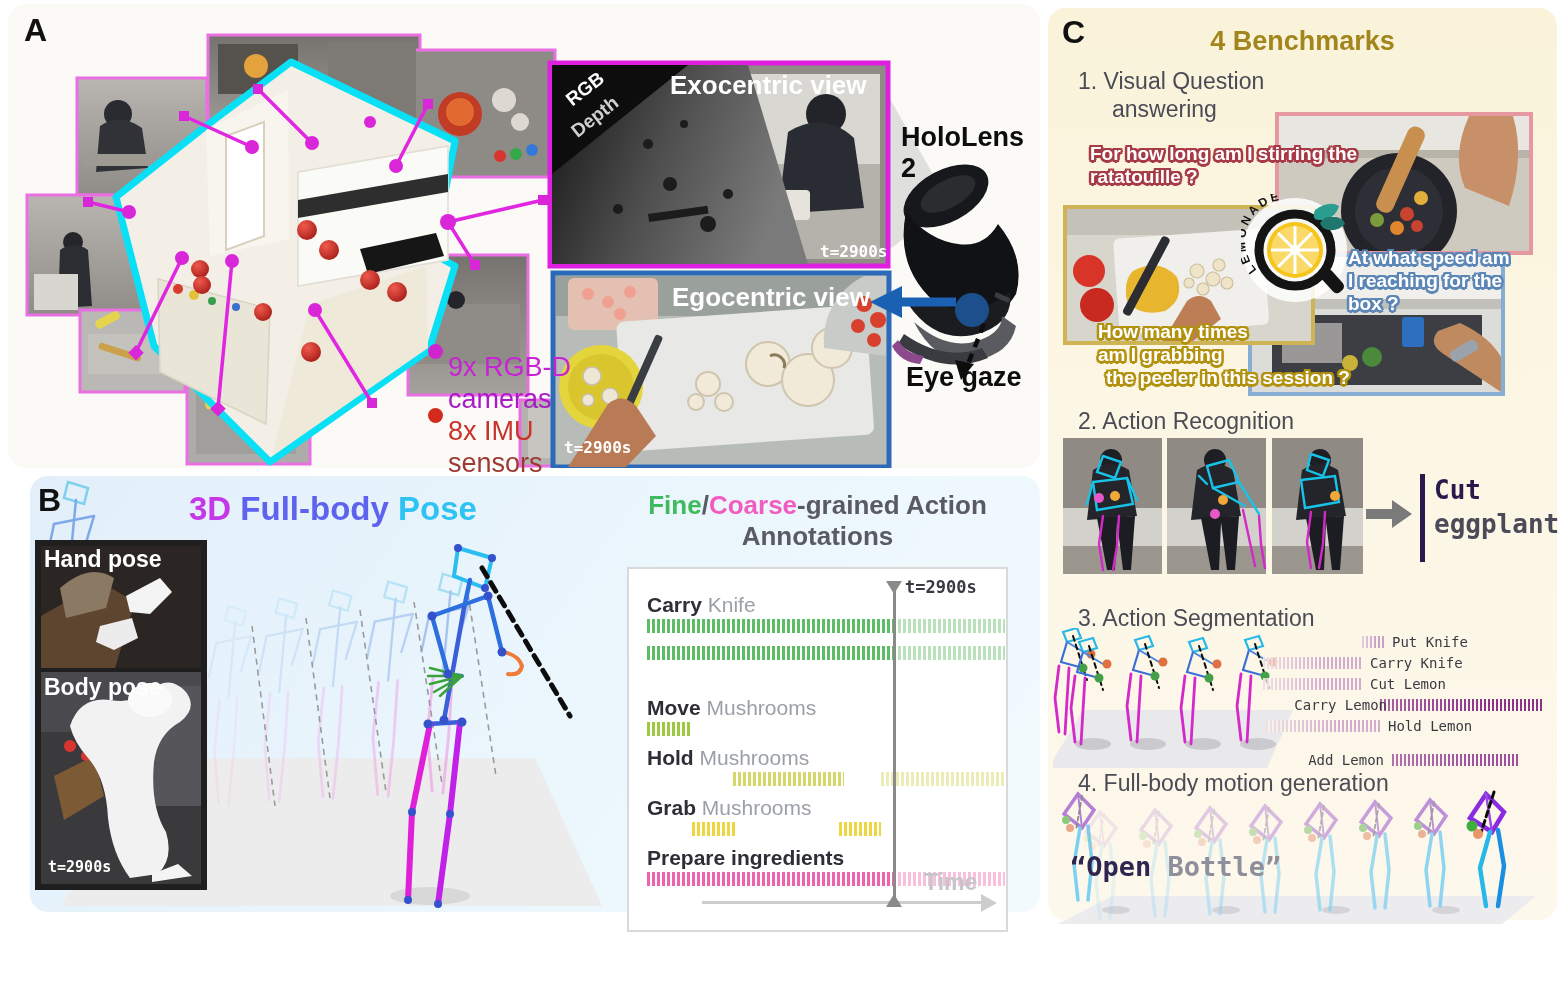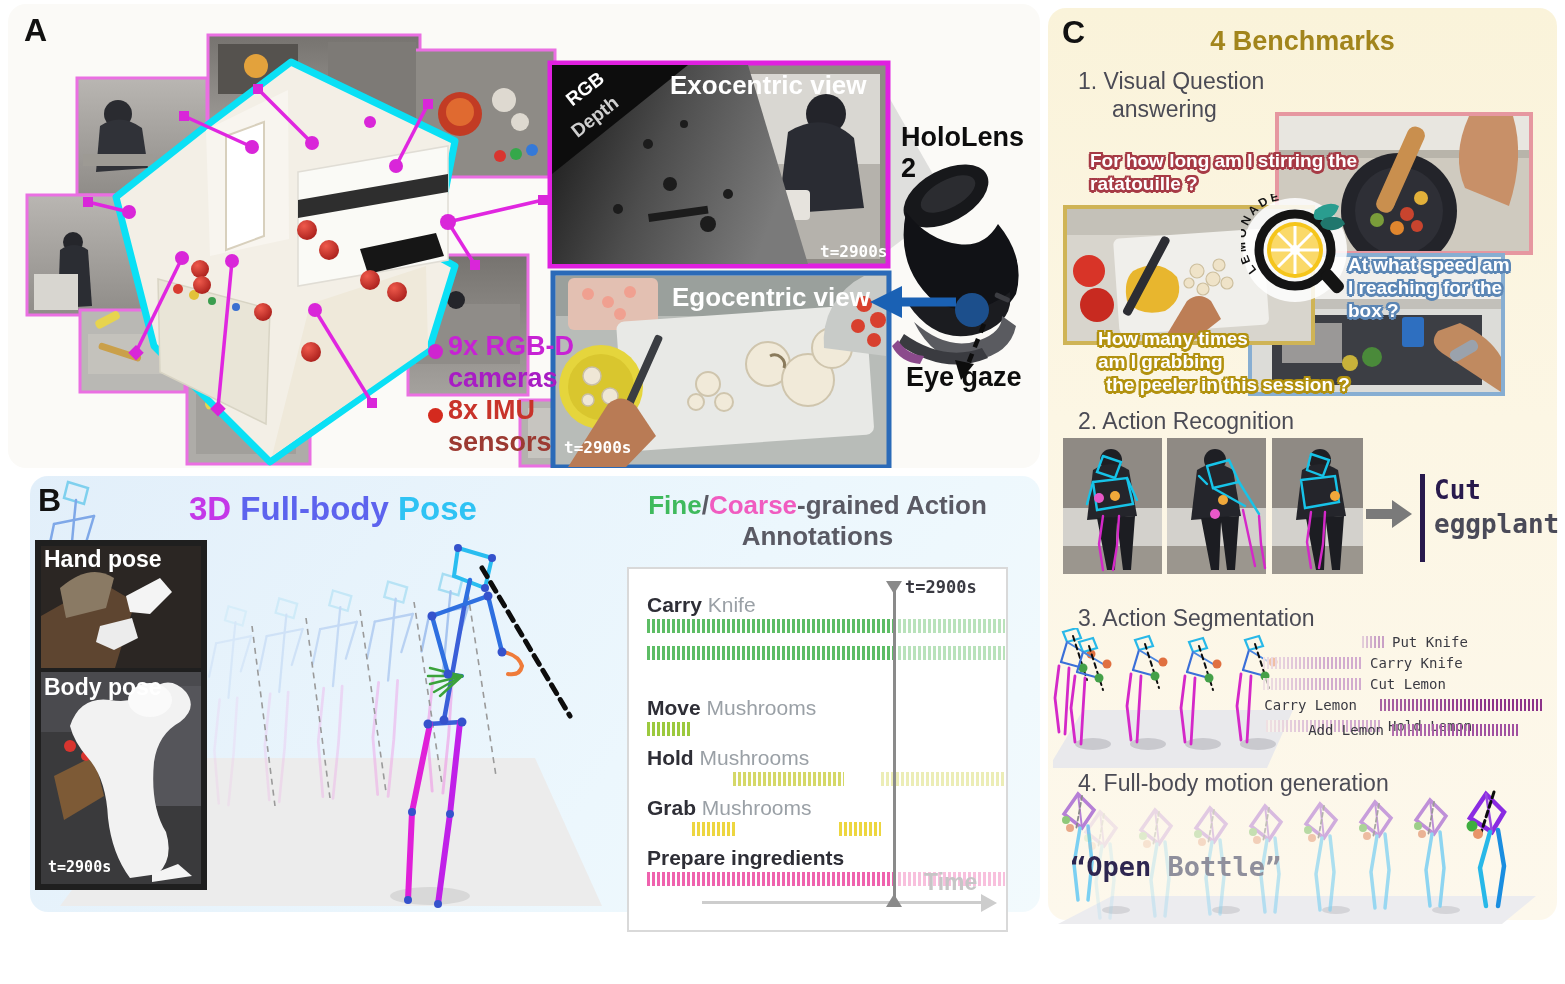--- a/index.html
+++ b/index.html
@@ -10,21 +10,21 @@
   #panelB{left:30px;top:476px;width:1010px;height:436px;background:linear-gradient(125deg,#e2effa 0%,#ecf7fd 60%,#f2fafd 100%);}
   #panelC{left:1048px;top:8px;width:509px;height:912px;background:linear-gradient(180deg,#faf3da 0%,#fcf6e4 45%,#fdf8ec 100%);}
   .abs{position:absolute;}
   .biglabel{font-size:32px;font-weight:bold;color:#111;}
   svg{display:block;}
   
   .exo-title,.ego-title{font-size:26px;font-weight:bold;color:#fff;}
   .vtime{font-family:"DejaVu Sans Mono",monospace;font-weight:bold;font-size:16px;color:#fff;}
   .rot-label{font-size:19px;font-weight:bold;color:#fff;transform:rotate(-38deg);}
   .holo-label,.gaze-label{font-size:27px;font-weight:bold;color:#0d0d0d;}
-  .leg-line{font-size:27px;font-weight:bold;line-height:33px;white-space:nowrap;}
+  .leg-line{font-size:27px;font-weight:normal;line-height:33px;white-space:nowrap;margin-top:21px;}
   .leg-dot{width:15px;height:15px;border-radius:50%;}
   
   .b-title{font-size:33px;font-weight:bold;white-space:nowrap;margin-left:21px;}
   .inset-label{font-size:23px;font-weight:bold;color:#fff;}
   .ann-title{font-size:26px;font-weight:bold;color:#5a5a64;text-align:center;line-height:31px;}
   #annBox{left:597px;top:91px;width:381px;height:365px;background:#fff;border:2px solid #d9d9d9;
           box-sizing:border-box;padding:24px 0 0 18px;}
   .ann-row{position:relative;height:50px;}
   .ann-label{font-size:21px;line-height:23px;white-space:nowrap;}
   .ann-verb{font-weight:bold;color:#2e2e36;}
@@ -38,21 +38,21 @@
                 font-weight:bold;font-size:17px;color:#3a3a42;z-index:6;}
   .time-axis{position:absolute;left:73px;top:332px;width:288px;height:0;border-top:3px solid #cdcdcd;}
   .time-axis::after{content:'';position:absolute;right:-16px;top:-10px;border:9px solid transparent;border-left:16px solid #cdcdcd;}
   .time-word{position:absolute;left:295px;top:300px;font-size:23px;font-weight:bold;color:#c6c6c6;}
   
   .c-title{font-size:27px;font-weight:bold;color:#a2851c;text-align:center;width:100%;}
   .c-head{font-size:23px;font-weight:normal;color:#4b4b55;white-space:nowrap;}
   .vqa-img{position:absolute;box-sizing:border-box;}
   .q{position:absolute;font-weight:bold;font-size:19px;line-height:23px;color:#fff;white-space:nowrap;z-index:30;
      text-shadow:-2px -2px 0 var(--oc),2px -2px 0 var(--oc),-2px 2px 0 var(--oc),2px 2px 0 var(--oc),
-                 -2.5px 0 0 var(--oc),2.5px 0 0 var(--oc),0 -2.5px 0 var(--oc),0 2.5px 0 var(--oc);margin-top:7px;}
+                 -2.5px 0 0 var(--oc),2.5px 0 0 var(--oc),0 -2.5px 0 var(--oc),0 2.5px 0 var(--oc);}
   .mono{font-family:"DejaVu Sans Mono",monospace;}
   .result-verb{font-size:26px;font-weight:bold;color:#281a4d;line-height:33px;}
   .result-obj{font-size:26px;font-weight:bold;color:#4a4a58;line-height:33px;}
   .seg-row{position:absolute;left:0;width:300px;height:21px;}
   .seg-bar{position:absolute;top:4px;height:12px;}
   .seg-label{position:absolute;top:0;font-family:"DejaVu Sans Mono",monospace;font-size:14px;
              line-height:20px;color:#3a3a42;white-space:nowrap;}
   .prompt{font-family:"DejaVu Sans Mono",monospace;font-size:27px;font-weight:bold;white-space:nowrap;}
   .prompt .p1{color:#2e2650;}
   .prompt .p2{color:#8f8f9c;}
@@ -631,27 +631,27 @@
         <div class="seg-row" style="top: 21px;">
           <div class="seg-bar" style="left: 10px; width: 99px; background-image: linear-gradient(90deg, rgba(252, 247, 235, 0.7), rgba(252, 247, 235, 0) 65%), repeating-linear-gradient(90deg, rgb(210, 171, 207) 0px, rgb(210, 171, 207) 2px, rgba(255, 255, 255, 0) 2px, rgba(255, 255, 255, 0) 4px);"></div>
           <div class="seg-label" style="left: 117px;">Carry Knife</div>
         </div>
         <div class="seg-row" style="top: 42px; padding-left: 28px;">
           <div class="seg-bar" style="left: 10px; width: 99px; background-image: linear-gradient(90deg, rgba(252, 247, 235, 0.7), rgba(252, 247, 235, 0) 65%), repeating-linear-gradient(90deg, rgb(210, 171, 207) 0px, rgb(210, 171, 207) 2px, rgba(255, 255, 255, 0) 2px, rgba(255, 255, 255, 0) 4px);"></div>
           <div class="seg-label" style="left: 117px;">Cut Lemon</div>
         </div>
         <div class="seg-row" style="top: 63px;">
           <div class="seg-bar" style="left: 127px; width: 163px; background-image: linear-gradient(90deg, rgba(252, 247, 235, 0.25), rgba(252, 247, 235, 0) 65%), repeating-linear-gradient(90deg, rgb(140, 51, 138) 0px, rgb(140, 51, 138) 2px, rgba(255, 255, 255, 0) 2px, rgba(255, 255, 255, 0) 4px);"></div>
-          <div class="seg-label" style="right: 196px;">Carry Lemon</div>
+          <div class="seg-label" style="right: 166px;">Carry Lemon</div>
         </div>
         <div class="seg-row" style="top: 84px;">
           <div class="seg-bar" style="left: 13px; width: 114px; background-image: linear-gradient(90deg, rgba(252, 247, 235, 0.7), rgba(252, 247, 235, 0) 65%), repeating-linear-gradient(90deg, rgb(210, 171, 207) 0px, rgb(210, 171, 207) 2px, rgba(255, 255, 255, 0) 2px, rgba(255, 255, 255, 0) 4px);"></div>
           <div class="seg-label" style="left: 135px;">Hold Lemon</div>
         </div>
-        <div class="seg-row" style="top: 88px;">
+        <div class="seg-row" style="top: 118px;">
           <div class="seg-bar" style="left: 139px; width: 128px; background-image: linear-gradient(90deg, rgba(252, 247, 235, 0.2), rgba(252, 247, 235, 0) 65%), repeating-linear-gradient(90deg, rgb(160, 80, 160) 0px, rgb(160, 80, 160) 2px, rgba(255, 255, 255, 0) 2px, rgba(255, 255, 255, 0) 4px);"></div>
           <div class="seg-label" style="right: 169px;">Add Lemon</div>
         </div>
       </div>
 
     <div class="abs c-head" style="left:30px;top:762px;">
       <span>4.</span>
       <span>Full-body motion generation</span>
     </div>
     <svg class="abs" style="left:8px;top:778px;" width="492" height="140" viewBox="0 0 492 140">

